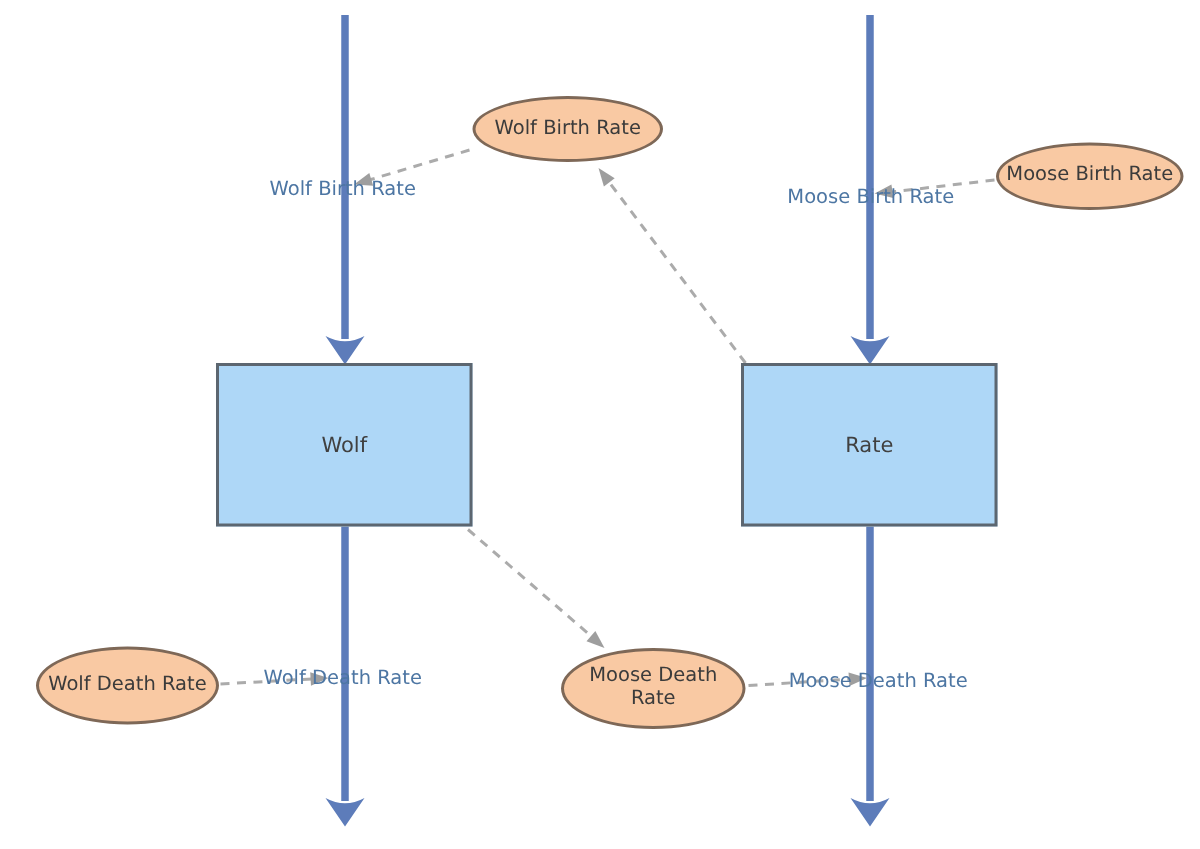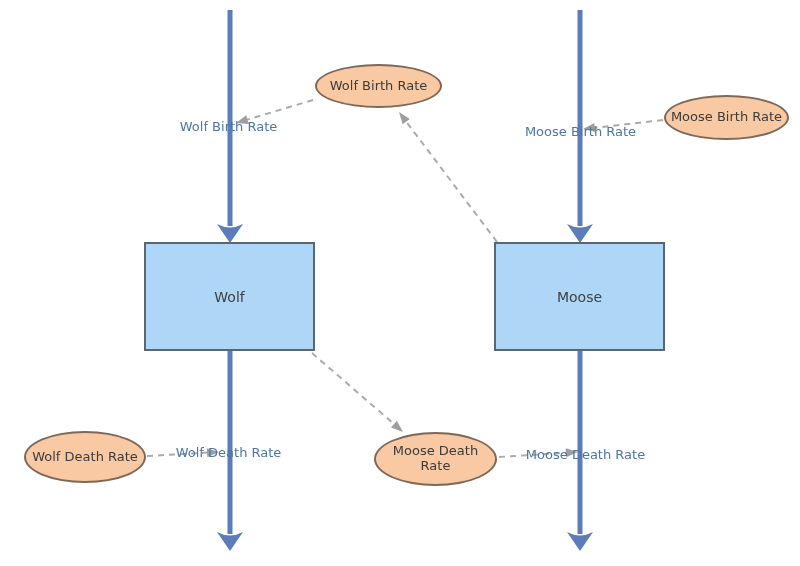--- a/index.html
+++ b/index.html
@@ -109,21 +109,21 @@
     <g>
       <path class="conn-line" d="M499 457 L566 452.8"></path>
       <path class="conn-head" d="M578 452 L566.3 457.3 L565.7 448.3 Z"></path>
     </g>
   </svg>
 
   <div class="stock" id="stock-wolf">
     <span>Wolf</span>
   </div>
   <div class="stock" id="stock-moose">
-    <span>Moose</span>
+    <span>Rate</span>
   </div>
 
   <div class="variable" id="var-wolf-birth">
     <span>Wolf Birth Rate</span>
   </div>
   <div class="variable" id="var-moose-birth">
     <span>Moose Birth Rate</span>
   </div>
   <div class="variable" id="var-wolf-death">
     <span>Wolf Death Rate</span>

